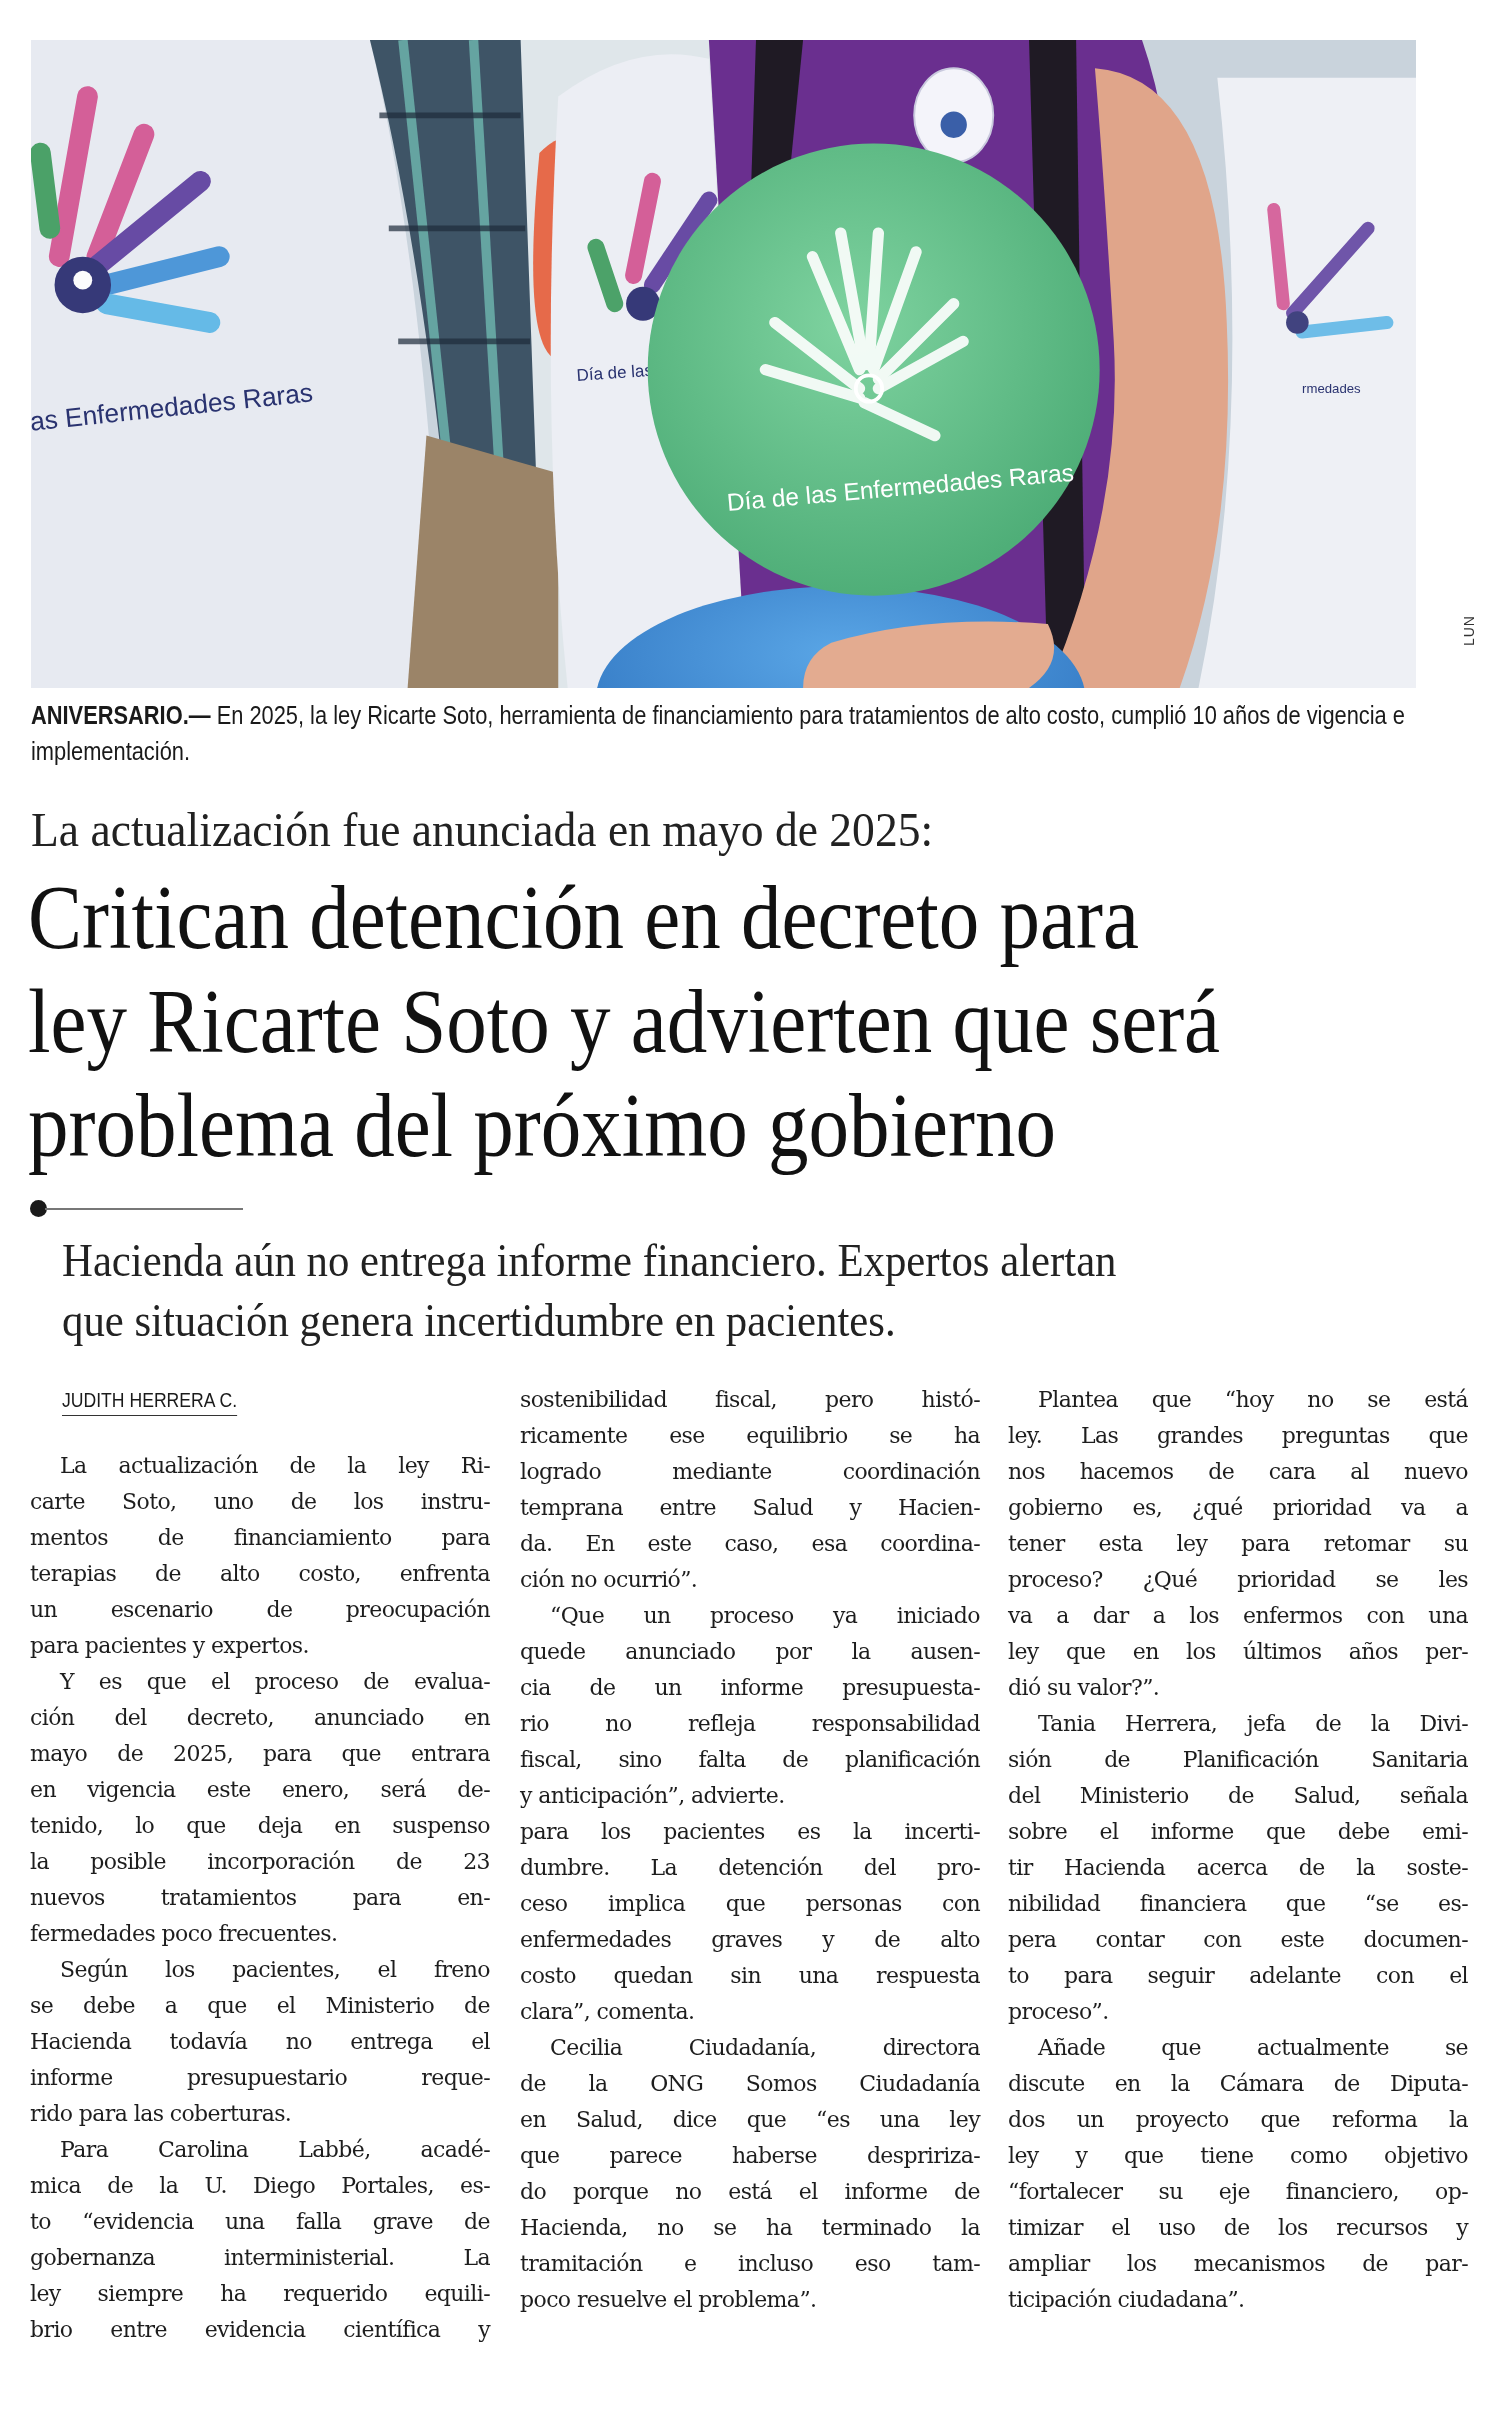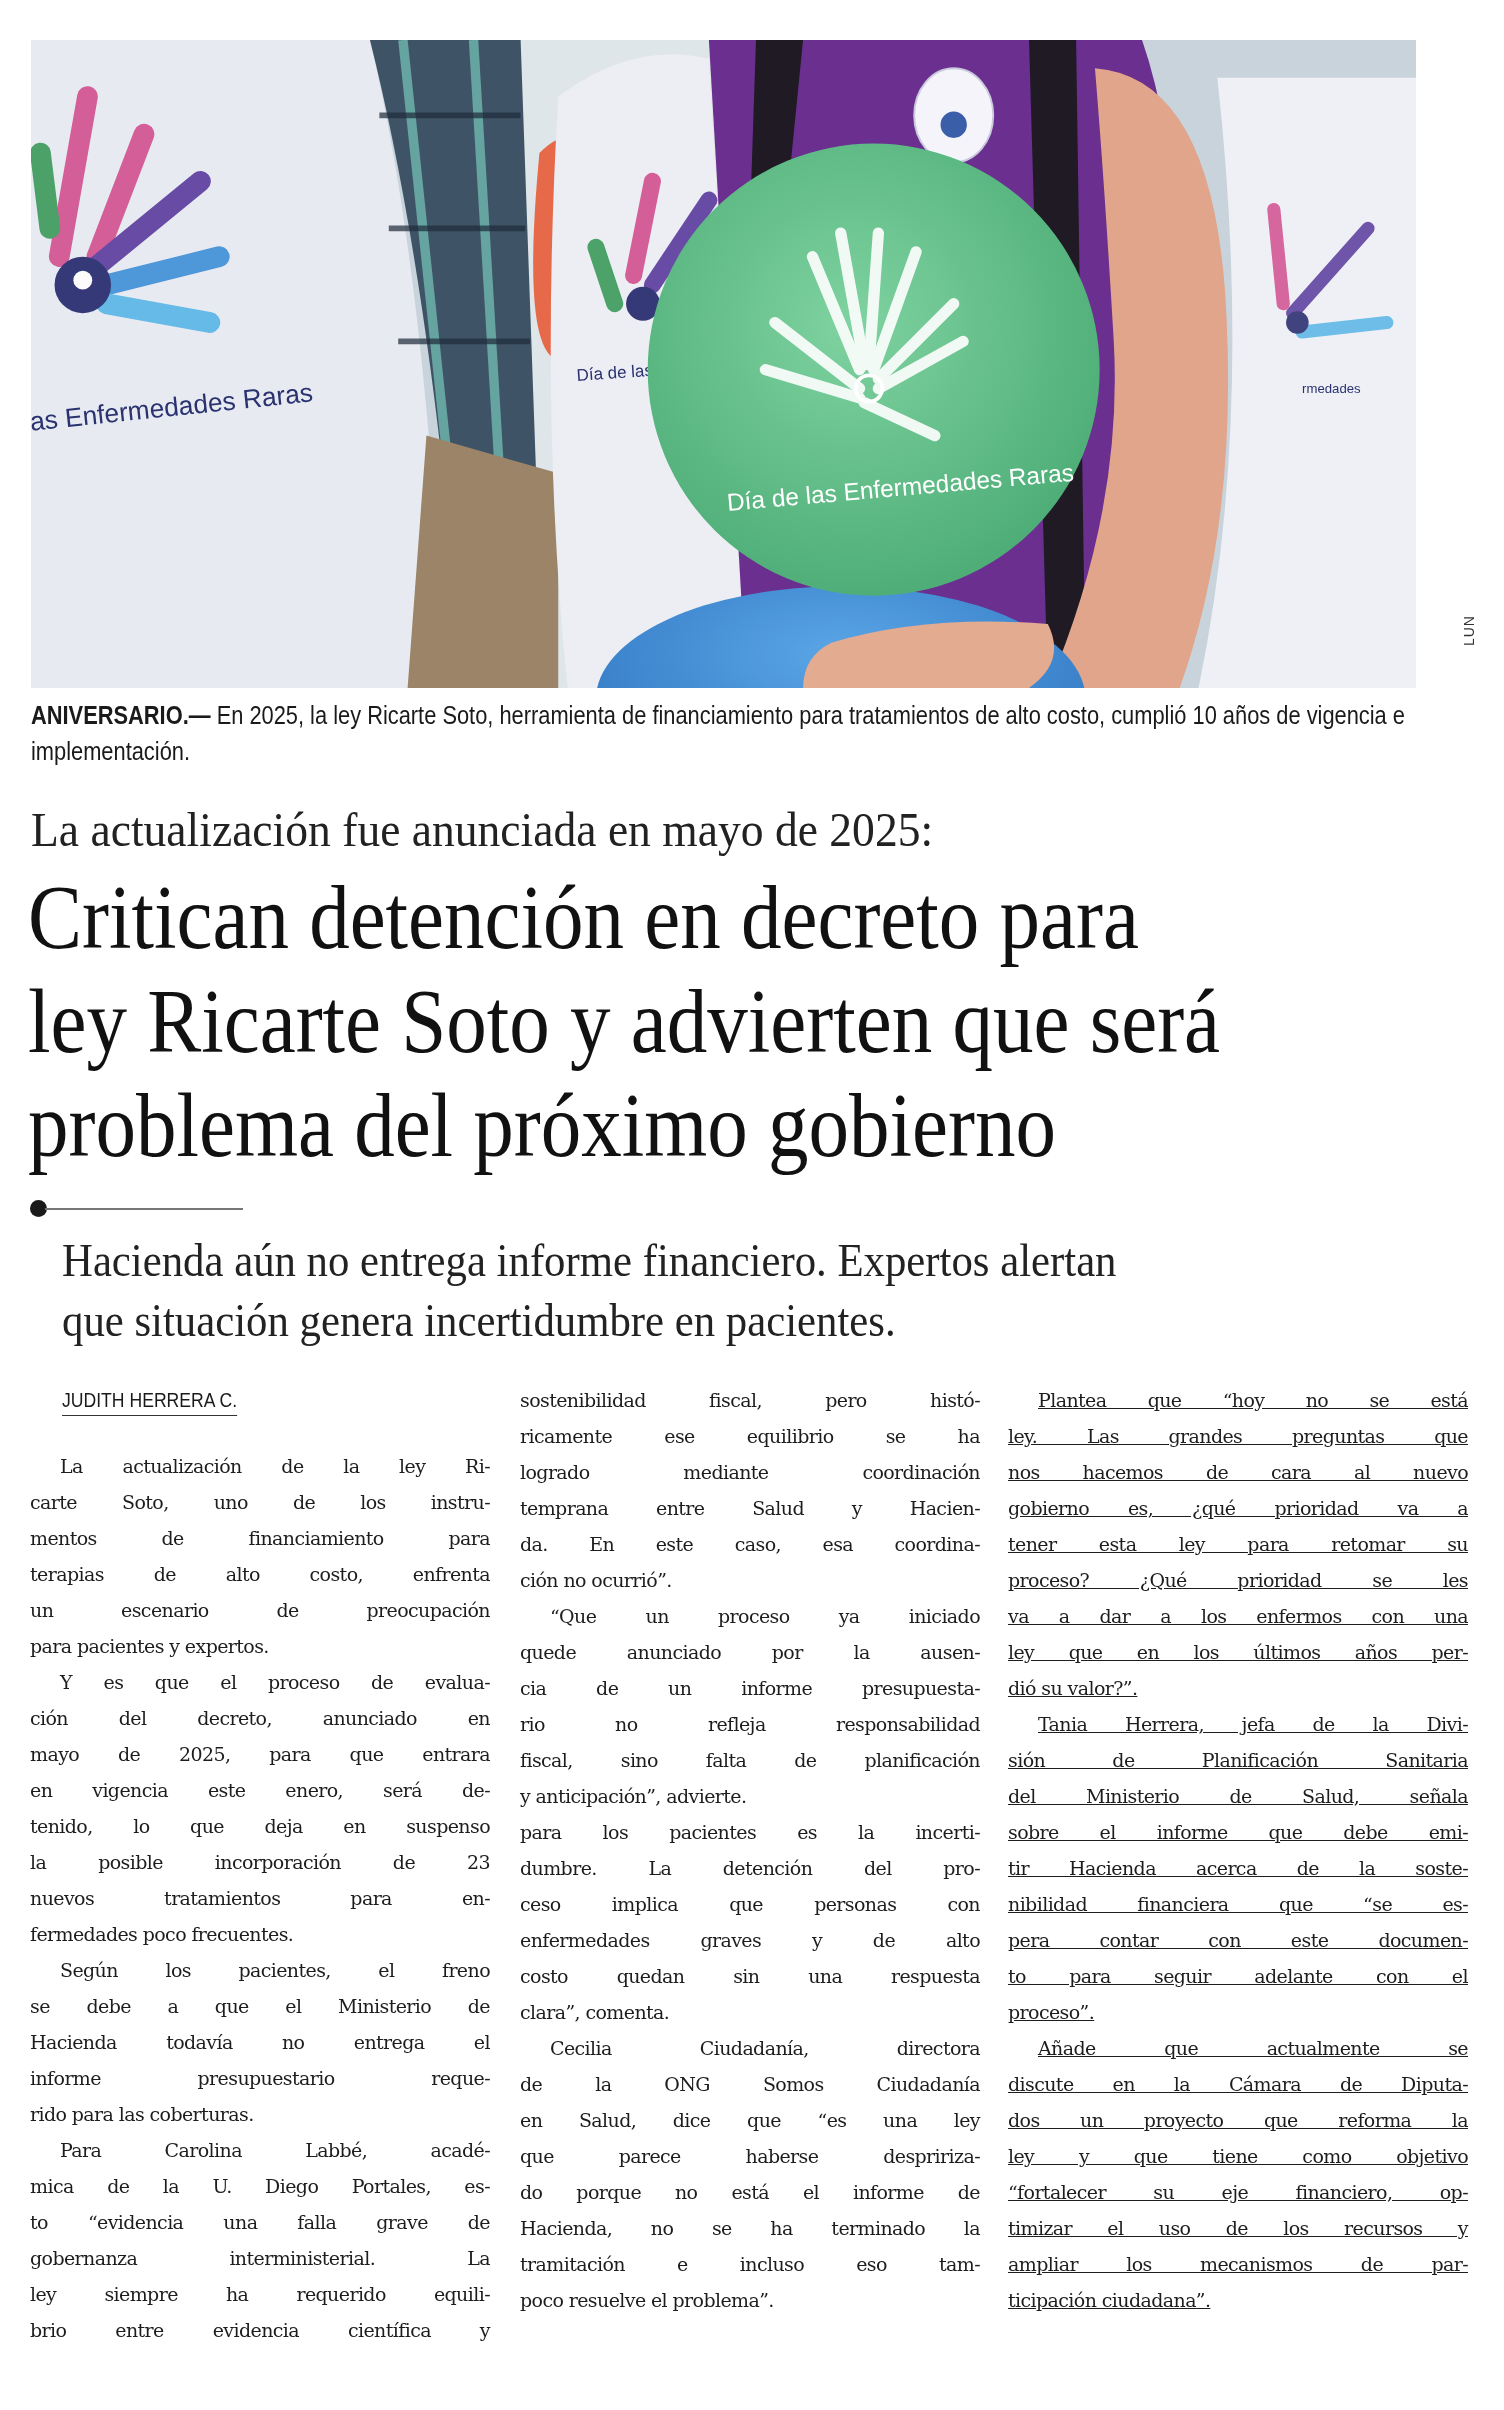--- a/index.html
+++ b/index.html
@@ -51,26 +51,26 @@
 
   
   .byline {
     position: absolute; left: 62px; top: 1388px;
     font-family: "Liberation Sans", sans-serif; font-size: 20px; line-height: 24.5px; color: #1a1a1a;
     border-bottom: 1.4px solid #333; padding-bottom: 2.8px;
     transform: scaleX(0.88); transform-origin: left top;
   }
   .col {
     position: absolute; top: 1448px; width: 460px;
-    font-family: "DejaVu Serif", serif; font-size: 19px; line-height: 36px; color: #1d1d1d;
+    font-family: "DejaVu Serif", serif; font-size: 22px; line-height: 36px; color: #1d1d1d;
     text-align: justify; hyphens: manual;
   }
   .col.c1 { left: 30px; }
   .col.c2 { left: 520px; top: 1382px; }
-  .col.c3 { left: 1008px; top: 1382px; text-decoration: underline; }
+  .col.c3 { left: 1008px; top: 1382px; }
   .col .line { display: block; white-space: nowrap; text-align: justify; text-align-last: justify; letter-spacing: -0.6px; }
   .col .line.last { text-align-last: left; }
   .col .line.indent { padding-left: 30px; }
 </style>
 </head>
 <body>
 
 <div class="photo">
   <svg viewBox="0 0 1471 688" preserveAspectRatio="none">
     <defs>

